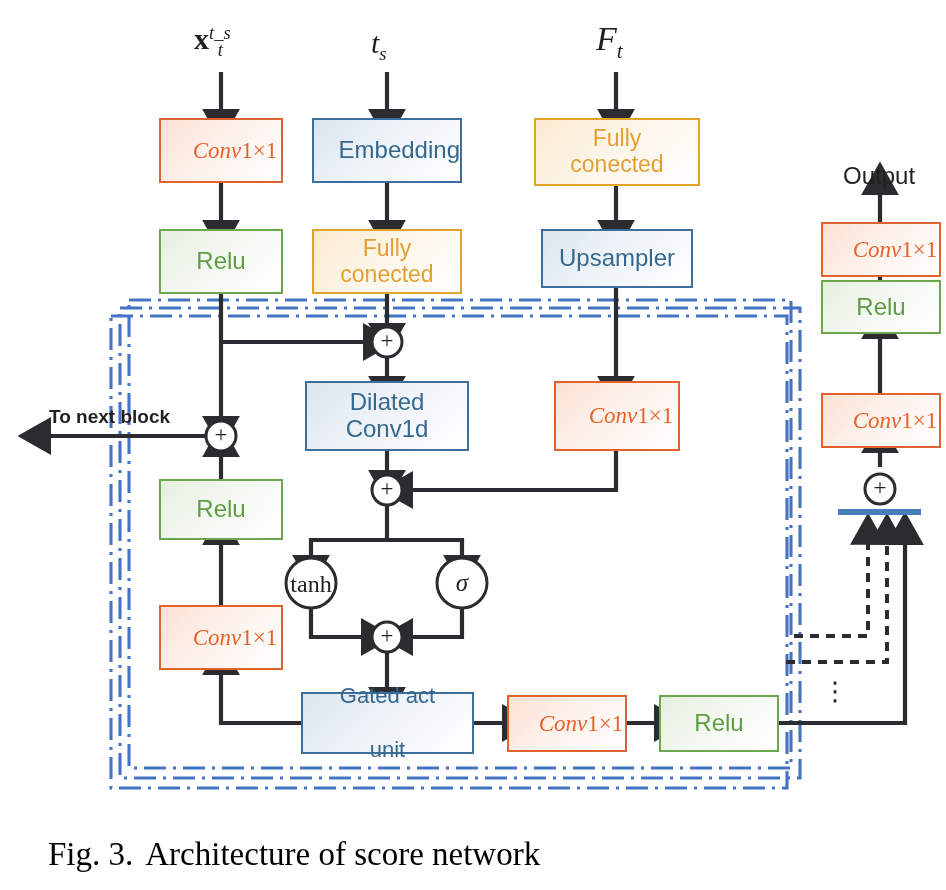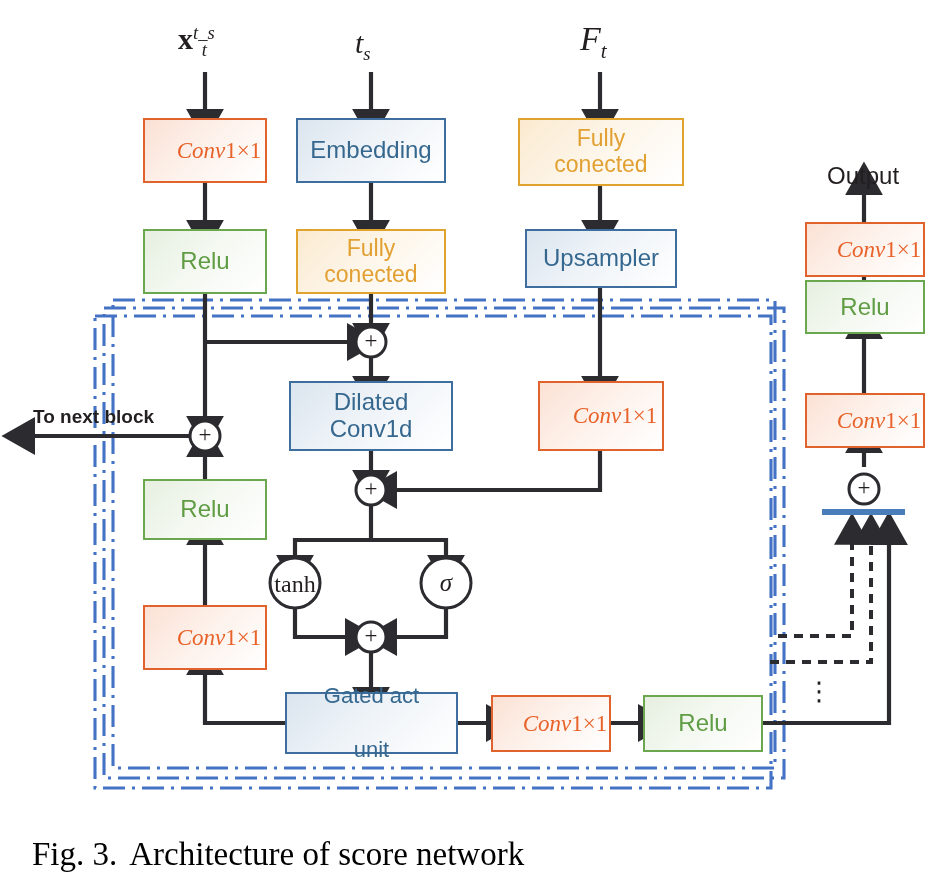--- a/index.html
+++ b/index.html
@@ -10,21 +10,21 @@
   }
   body {
     font-family: "Liberation Sans", sans-serif;
     width: 946px;
     height: 890px;
     position: relative;
     overflow: hidden;
   }
   #figure {
     position: absolute;
-    left: 0; top: 0;
+    left: 16px; top: 0;
     width: 762px;
     height: 890px;
   }
   svg#diagram {
     position: absolute;
     left: 0; top: 0;
     width: 946px;
     height: 890px;
     display: block;
   }
@@ -225,21 +225,21 @@
     <i>F</i><span class="sub">t</span>
   </div>
 
   <div class="node n-orange" style="left:143px; top:118px; width:124px; height:65px;">
     <span class="lbl"><span>Conv</span><span class="u">1×1</span></span>
   </div>
   <div class="node n-green" style="left:143px; top:229px; width:124px; height:65px;">
     <span class="lbl">Relu</span>
   </div>
 
-  <div class="node n-blue" style="left:296px; top:118px; width:150px; height:65px;">
+  <div class="node n-blue" style="left:296px; top:118px; width:150px; height:65px;text-align:right;">
     <span class="lbl">Embedding</span>
   </div>
   <div class="node n-yellow" style="left:296px; top:229px; width:150px; height:65px; flex-direction:column;">
     <span class="lbl">Fully</span>
     <span class="lbl">conected</span>
   </div>
   <div class="node n-blue" style="left:289px; top:381px; width:164px; height:70px; flex-direction:column;">
     <span class="lbl">Dilated</span>
     <span class="lbl">Conv1d</span>
   </div>

